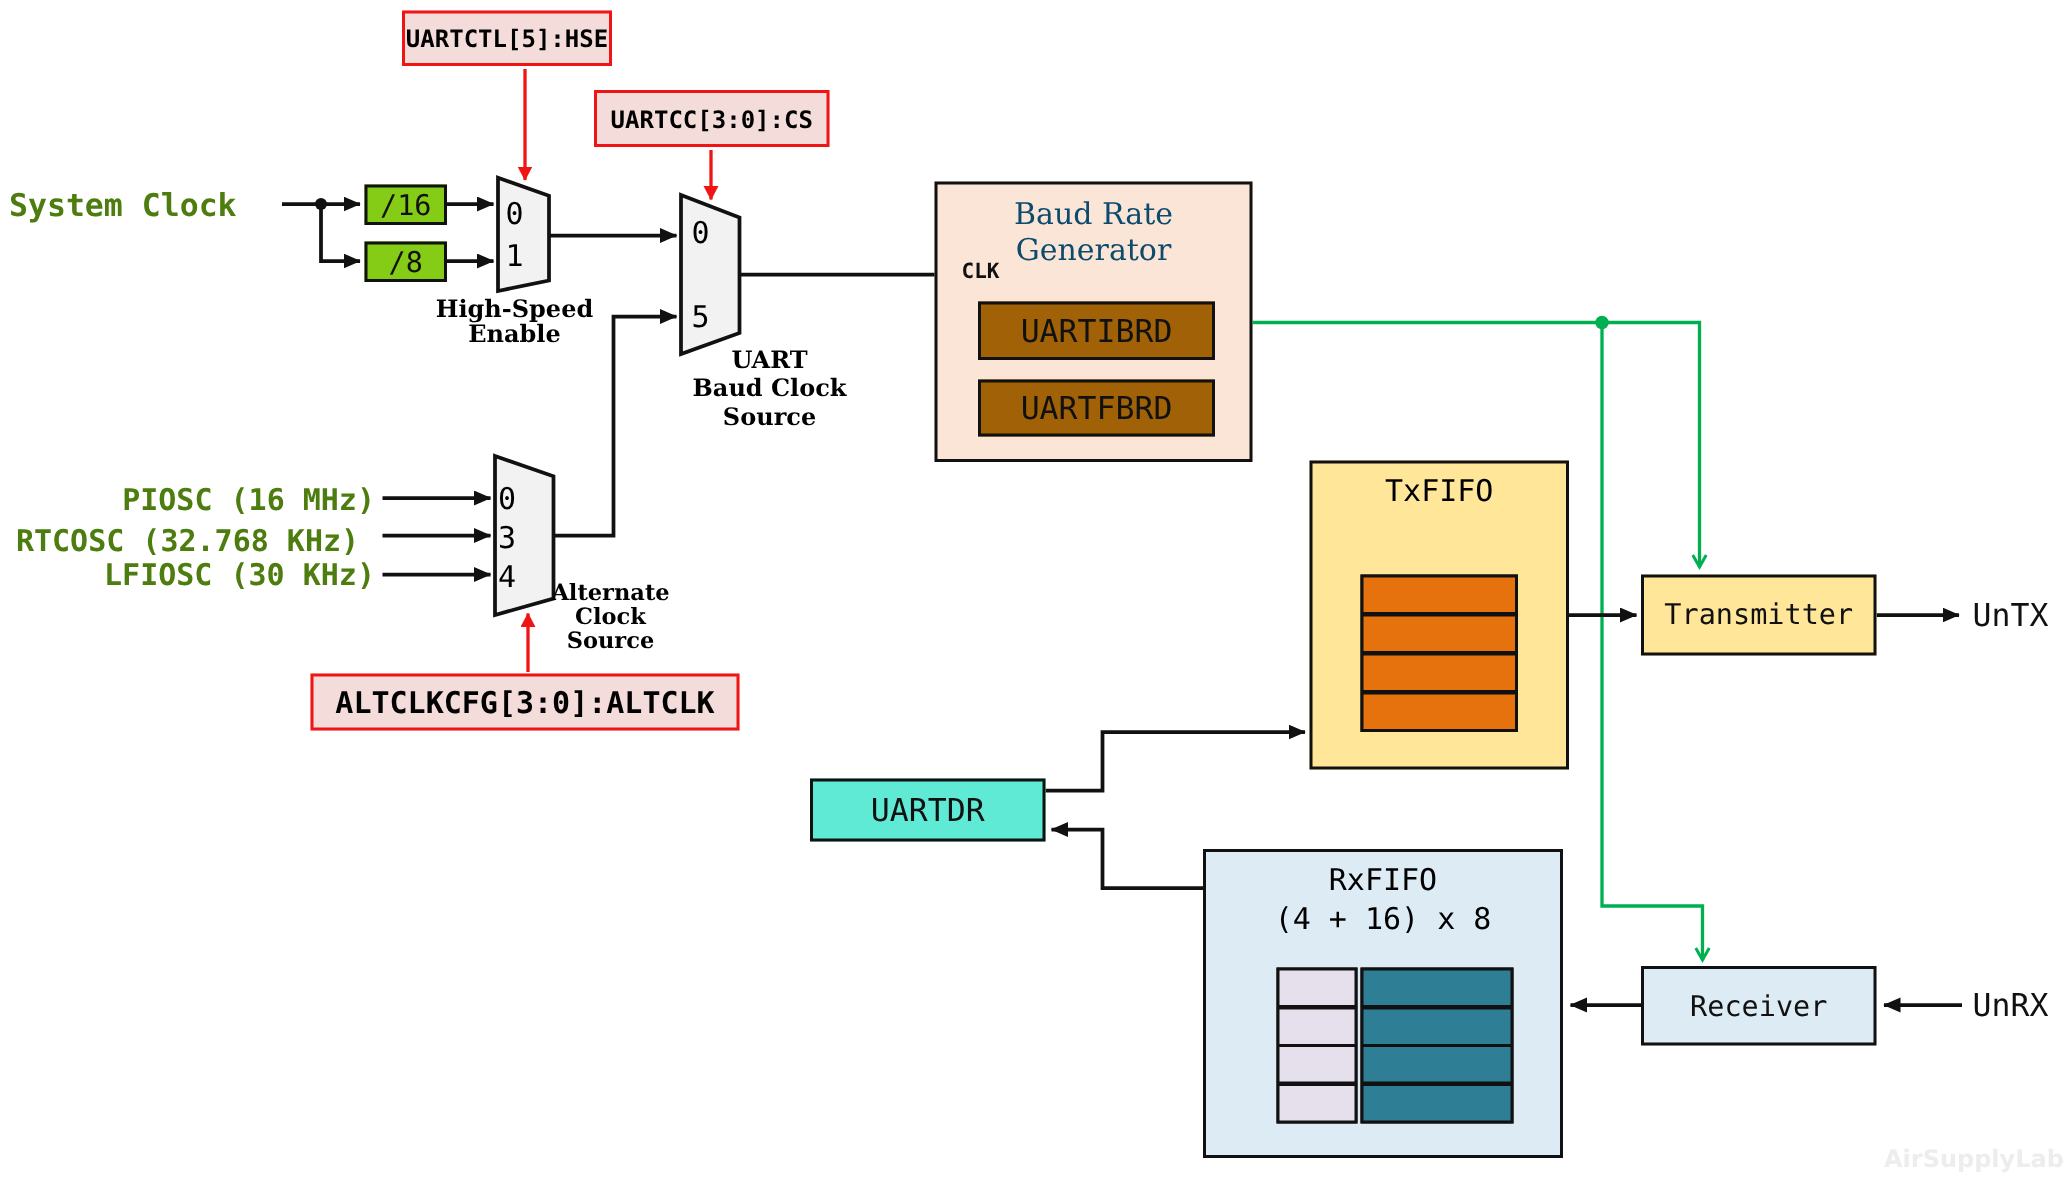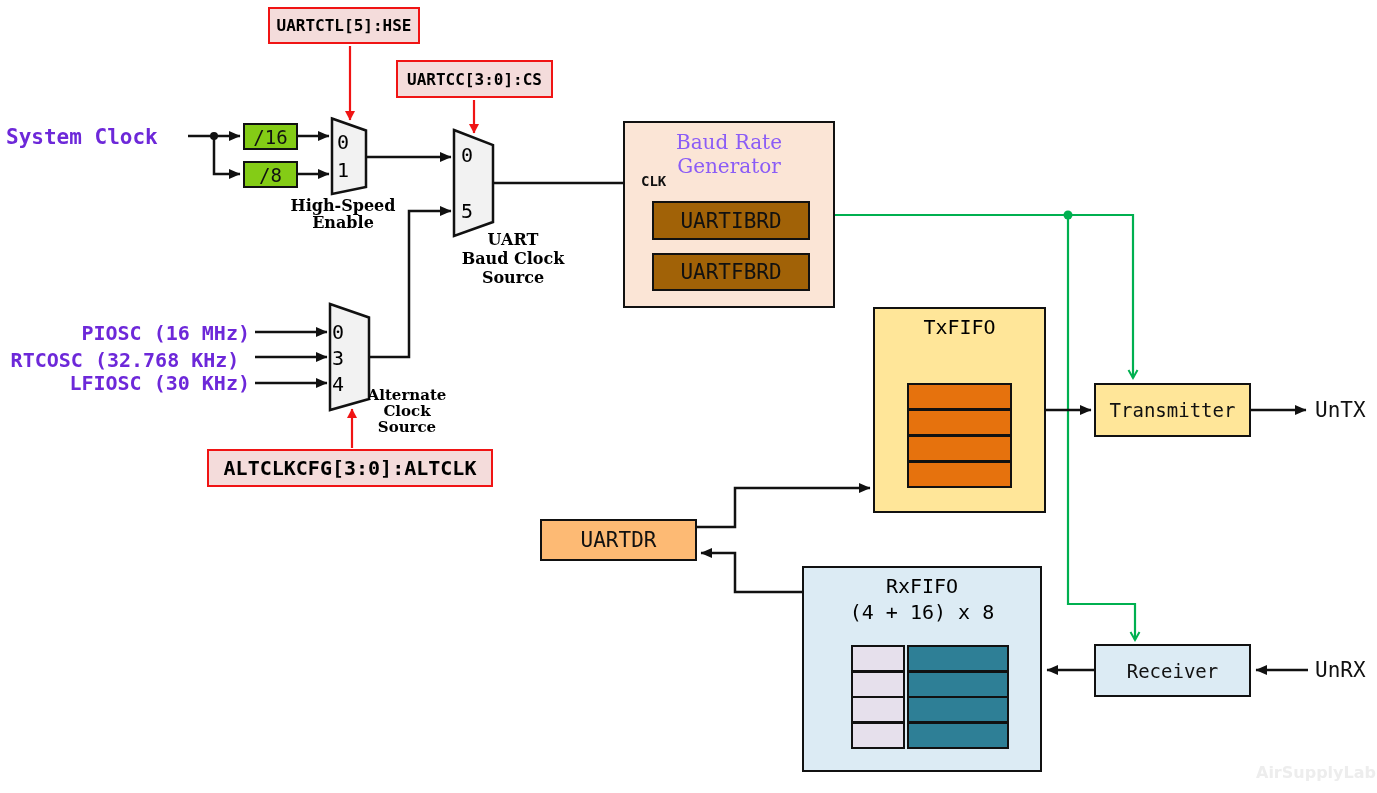--- a/index.html
+++ b/index.html
@@ -9,26 +9,26 @@
   .abs{position:absolute;box-sizing:border-box;z-index:2;}
   .box{border:2.5px solid #111;display:flex;align-items:center;justify-content:center;}
   .mono{font-family:"DejaVu Sans Mono",monospace;}
   .serifcap{font-family:"DejaVu Serif","Liberation Serif",serif;font-weight:bold;
             text-align:center;line-height:17px;font-size:15px;color:#000;}
   .serifcap span{display:block;}
 
   
   .callout{border:2.5px solid #f01414;background:#f4dcdb;display:flex;align-items:center;
            justify-content:center;font-weight:bold;color:#000;}
-  #callout-hse{left:268px;top:7px;width:152px;height:37px;font-size:16px;}
+  #callout-hse{left:268px;top:7px;width:140px;height:37px;font-size:16px;}
   #callout-cs{left:396px;top:60px;width:157px;height:38px;font-size:16px;}
   #callout-altclk{left:207px;top:449px;width:286px;height:38px;font-size:20px;}
 
   
-  .inlabel{font-weight:bold;font-size:20px;line-height:24px;text-align:right;color:#6d28d9;}
+  .inlabel{font-weight:bold;font-size:20px;line-height:24px;text-align:right;color:#4d7c0f;}
   #lbl-sysclk{left:6px;top:125px;width:166px;font-size:21px;text-align:left;}
   #lbl-piosc{left:0;top:321px;width:250px;}
   #lbl-rtcosc{left:0;top:348px;width:250px;text-align:center;}
   #lbl-lfiosc{left:0;top:371px;width:250px;}
 
   
   .divbox{background:#84cc16;font-size:19px;}
   #div16{left:243px;top:123px;width:55px;height:27px;}
   #div8{left:243px;top:161px;width:55px;height:27px;}
 
@@ -39,39 +39,39 @@
   #m3n0{left:332px;top:321px;} #m3n3{left:332px;top:347px;} #m3n4{left:332px;top:373px;}
 
   
   #cap-hse{left:273px;top:197px;width:140px;font-size:16px;}
   #cap-ubcs{left:437px;top:230px;width:152px;font-size:16px;line-height:19px;}
   #cap-alt{left:357px;top:387px;width:100px;line-height:16px;}
 
   
   #brg{left:623px;top:121px;width:212px;height:187px;background:#fbe5d6;border:2.5px solid #111;}
   #brg-title{left:630px;top:130px;width:198px;text-align:center;
-             font-family:"DejaVu Serif","Liberation Serif",serif;font-size:20px;color:#8b5cf6;}
+             font-family:"DejaVu Serif","Liberation Serif",serif;font-size:20px;color:#0c4a6e;}
   #clk-label{left:641px;top:173px;font-weight:bold;font-size:14px;}
   .reg{background:#a16207;border:2px solid #111;font-size:21px;}
   #reg-ibrd{left:652px;top:201px;width:158px;height:39px;}
   #reg-fbrd{left:652px;top:253px;width:158px;height:38px;}
 
   
   #txfifo{left:873px;top:307px;width:173px;height:206px;background:#ffe699;border:2.5px solid #111;}
   .fifotitle{text-align:center;font-size:20px;line-height:26px;color:#000;}
   #txfifo-title{left:873px;top:314px;width:173px;}
   #tx-stack{left:907px;top:383px;width:105px;height:105px;border:2.5px solid #111;
             display:flex;flex-direction:column;background:#111;}
   #tx-stack .slot{flex:1;background:#e6720d;}
   #tx-stack .slot + .slot{margin-top:2.5px;}
   #transmitter{left:1094px;top:383px;width:157px;height:54px;background:#ffe699;font-size:19px;}
   #lbl-untx{left:1315px;top:398px;font-size:21px;}
 
   
-  #uartdr{left:540px;top:519px;width:157px;height:42px;background:#fdba74;font-size:21px;}
+  #uartdr{left:540px;top:519px;width:157px;height:42px;background:#5eead4;font-size:21px;}
 
   
   #rxfifo{left:802px;top:566px;width:240px;height:206px;background:#dcebf4;border:2.5px solid #111;}
   #rxfifo-title{left:802px;top:573px;width:240px;}
   #rx-stack{left:851px;top:645px;width:158px;height:104px;display:flex;gap:2px;}
   .rxcol{border:2.5px solid #111;display:flex;flex-direction:column;background:#111;}
   #rx-col-status{width:50px;} #rx-col-data{flex:1;}
   #rx-col-status .cell{flex:1;background:#e6e0ec;}
   #rx-col-data .cell{flex:1;background:#2e7f96;}
   .rxcol .cell + .cell{margin-top:2.5px;}

